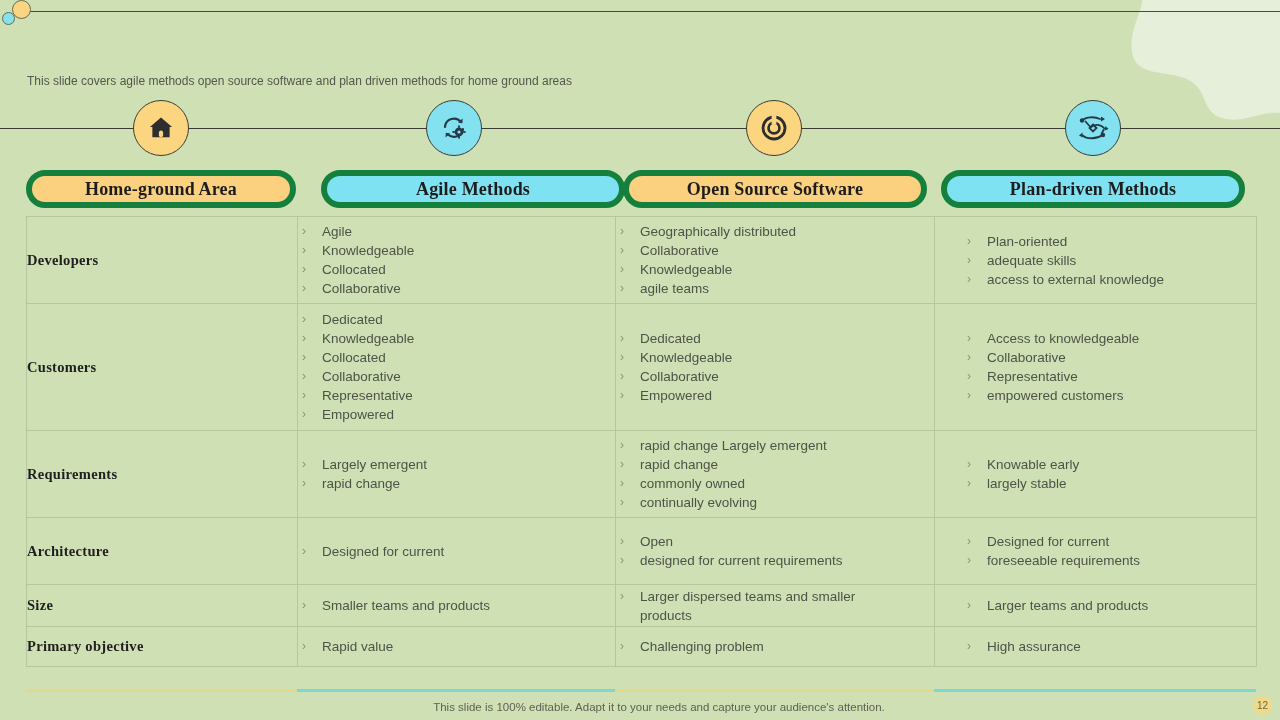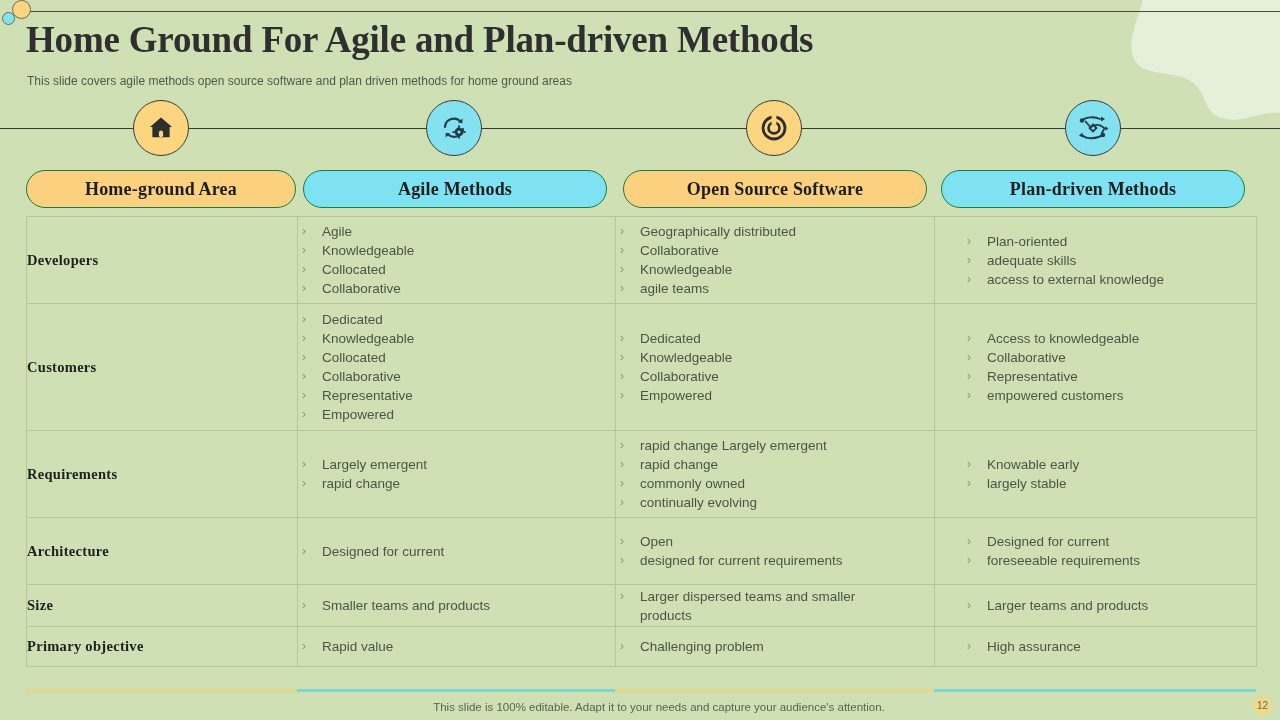--- a/index.html
+++ b/index.html
@@ -108,21 +108,21 @@
     width: 16px;
     height: 16px;
   }
 
   
   .col-pill {
     position: absolute;
     top: 170px;
     height: 38px;
     border-radius: 19px;
-    border: 1px solid #15803d;
+    border: 6px solid #15803d;
     box-sizing: border-box;
     display: flex;
     align-items: center;
     justify-content: center;
     font-family: "Liberation Serif", serif;
     font-weight: 700;
     font-size: 18px;
     color: #1d1d1d;
     letter-spacing: 0.2px;
   }
@@ -217,21 +217,20 @@
 <div id="slide">
 
   <svg id="corner-blob" viewBox="0 0 180 150" preserveAspectRatio="none">
     <path d="M32,-10 C40,30 18,42 22,72 C26,100 62,88 82,102 C98,113 92,132 112,138 C134,145 150,128 180,134 L180,-10 Z" fill="#e6efd9"></path>
   </svg>
 
   <div id="top-rule"></div>
   <div class="deco-dot" id="deco-dot-yellow"></div>
   <div class="deco-dot" id="deco-dot-blue"></div>
 
-  <div id="title">Home Ground For Agile and Plan-driven Methods</div>
   <div id="subtitle">This slide covers agile methods open source software and plan driven methods for home ground areas</div>
 
   <div id="icon-rule"></div>
 
   <div class="pin-tail" style="left:161px;">
     <svg width="16" height="16" viewBox="0 0 16 16">
         <path d="M1,1 L15,1 L8,13 Z" fill="#fcd581" stroke="#3c3c34" stroke-width="1"></path>
       </svg>
   </div>
   <div class="icon-pin yellow" style="left:161px;">
@@ -297,21 +296,21 @@
         <path d="M29.5 13 L32.5 16 L28.8 17.6 Z"></path>
         <path d="M6.5 19.5 L3 22.4 L6.8 24.6 Z"></path>
         <circle cx="6" cy="7.5" r="2.2"></circle>
         <circle cx="27" cy="22" r="2.2"></circle>
       </g>
       <path d="M17 11.5 L20.5 15 L17 18.5 L13.5 15 Z" fill="none" stroke="#243a4a" stroke-width="1.8"></path>
     </svg>
   </div>
 
   <div class="col-pill yellow" style="left:26px;  width:270px;">Home-ground Area</div>
-  <div class="col-pill blue" style="left:303px; width:304px;">Agile Methods</div>
+  <div class="col-pill blue" style="left:321px; width:304px;">Agile Methods</div>
   <div class="col-pill yellow" style="left:623px; width:304px;">Open Source Software</div>
   <div class="col-pill blue" style="left:941px; width:304px;">Plan-driven Methods</div>
 
   <table id="table">
     <colgroup>
       <col style="width:271px">
       <col style="width:318px">
       <col style="width:319px">
       <col style="width:322px">
     </colgroup>

